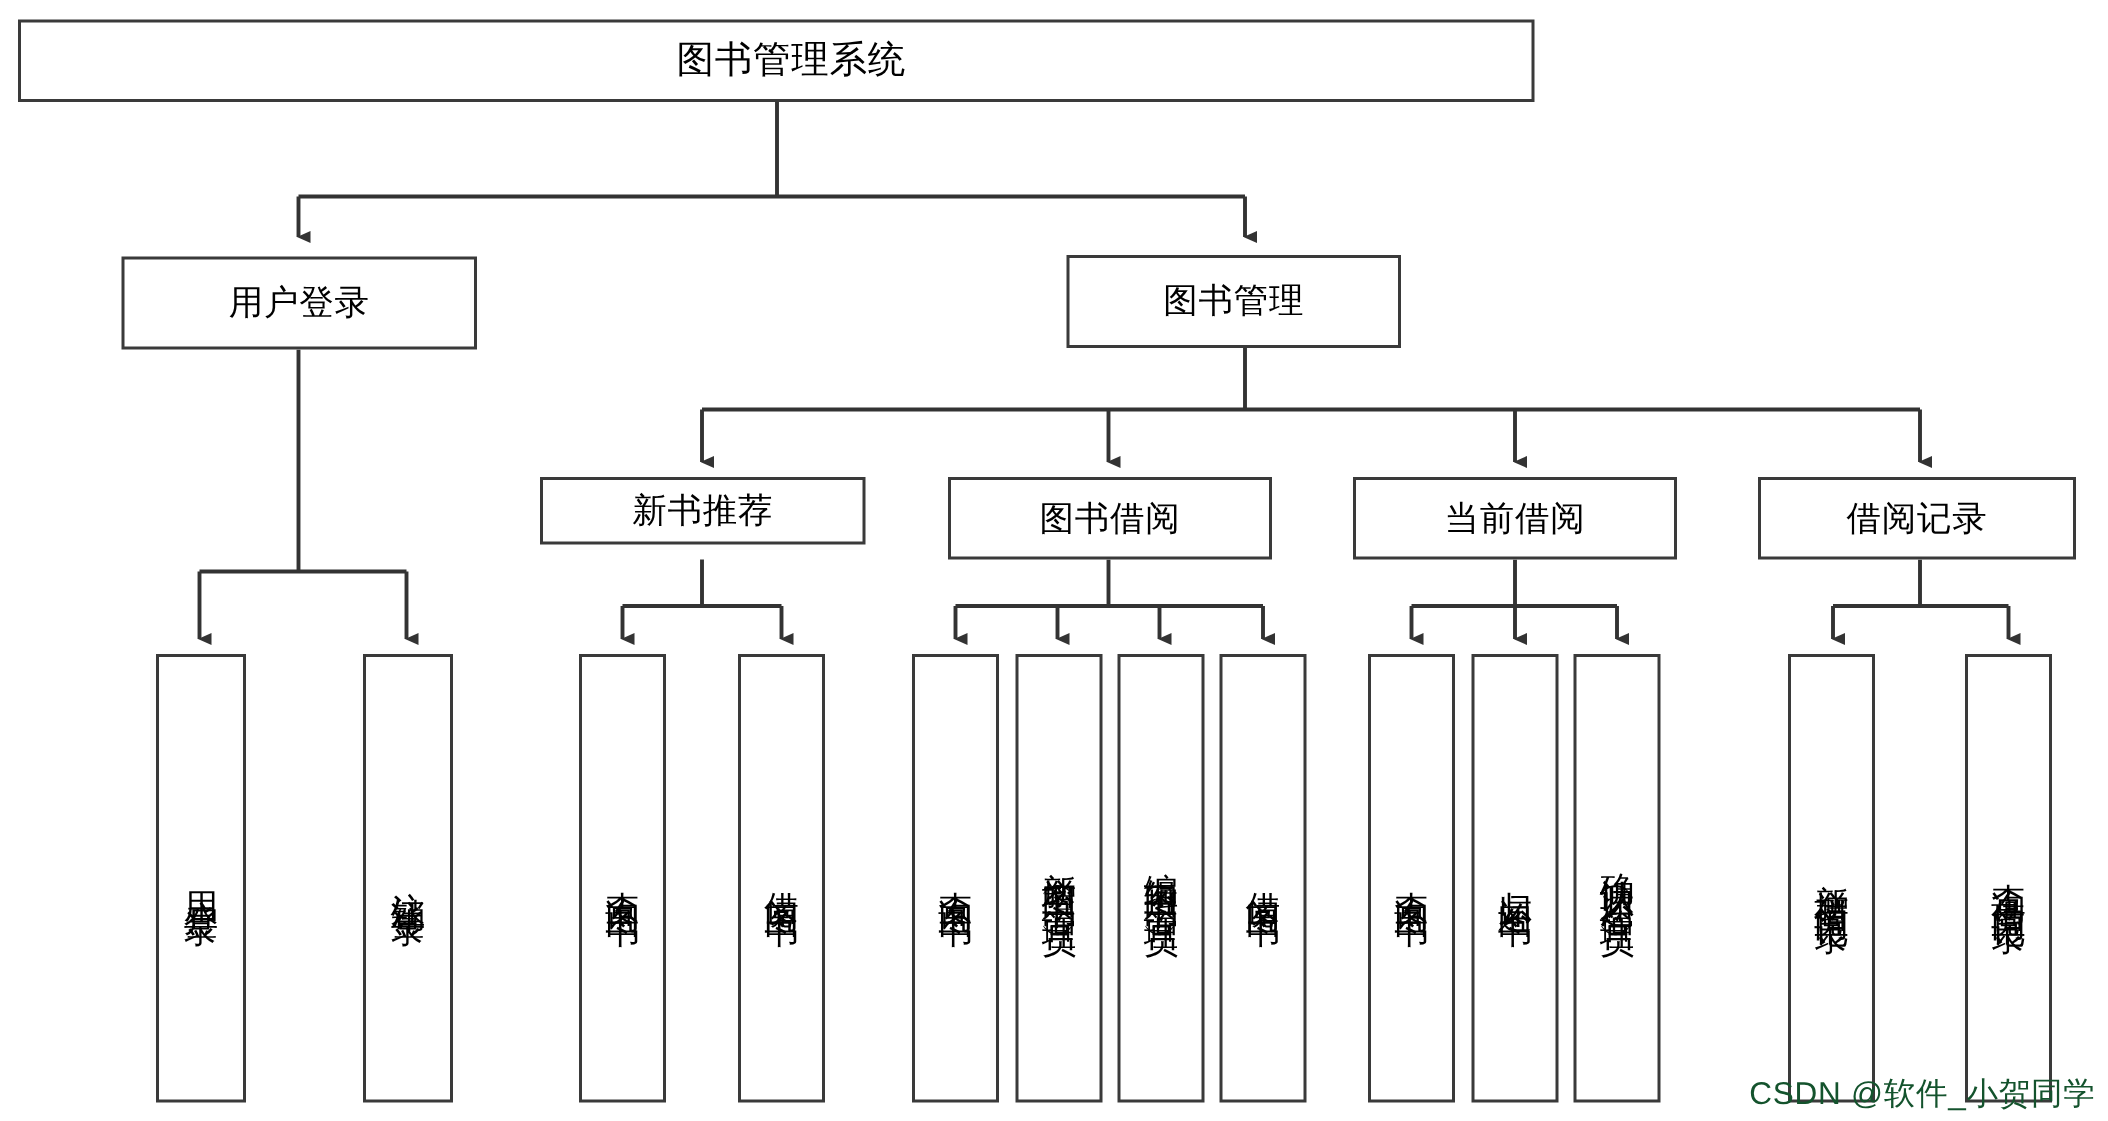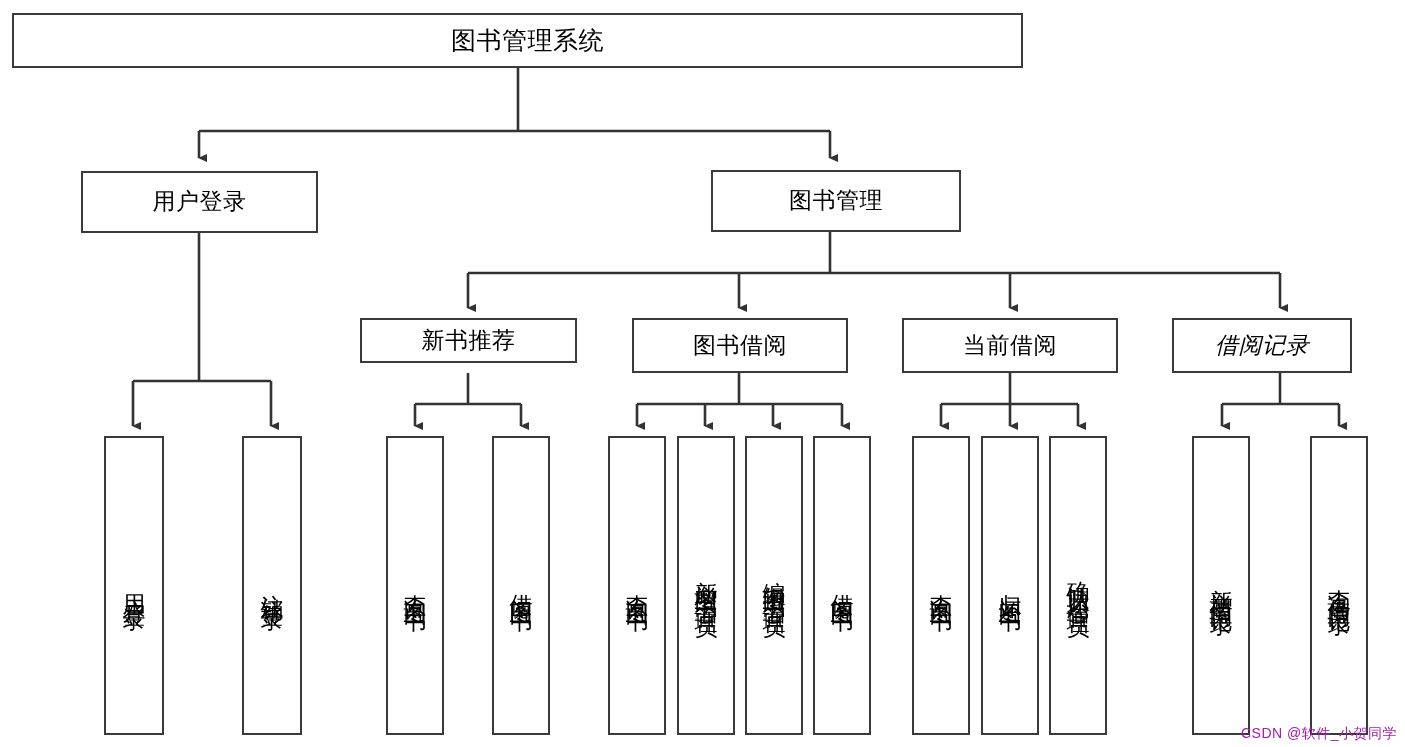--- a/index.html
+++ b/index.html
@@ -68,22 +68,22 @@
     text-orientation: upright;
     font-size: 23px;
     letter-spacing: 5px;
     line-height: 1;
     white-space: nowrap;
   }
   #watermark {
     position: absolute;
     right: 8px;
     bottom: 4px;
-    font-size: 14px;
-    color: #a21caf;
+    font-size: 21px;
+    color: #14532d;
     letter-spacing: 0.5px;
     white-space: nowrap;
     user-select: none;
   }
 </style>
 </head>
 <body>
 
 <div id="diagram-root">
 
@@ -138,37 +138,37 @@
   </svg>
 
   <div class="node node-root" style="left:12px; top:13px; width:1011px; height:55px;">
     <span class="node-label">图书管理系统</span>
   </div>
 
   <div class="node node-branch" style="left:81px; top:171px; width:237px; height:62px;">
     <span class="node-label">用户登录</span>
   </div>
 
-  <div class="node node-branch" style="left:711px; top:170px; width:250px; height:62px;">
+  <div class="node node-branch" style="left:711px; top:170px; width:223px; height:62px;">
     <span class="node-label">图书管理</span>
   </div>
 
   <div class="node node-branch" style="left:360px; top:318px; width:217px; height:45px;">
     <span class="node-label">新书推荐</span>
   </div>
 
   <div class="node node-branch" style="left:632px; top:318px; width:216px; height:55px;align-items:center;">
     <span class="node-label">图书借阅</span>
   </div>
 
   <div class="node node-branch" style="left:902px; top:318px; width:216px; height:55px;text-align:center;">
     <span class="node-label">当前借阅</span>
   </div>
 
-  <div class="node node-branch" style="left:1172px; top:318px; width:180px; height:55px;font-style:italic;">
+  <div class="node node-branch" style="left:1172px; top:318px; width:212px; height:55px;">
     <span class="node-label">借阅记录</span>
   </div>
 
   <div class="node node-leaf" style="left:104px; top:436px; width:60px; height:299px;">
     <span class="node-label">用户登录</span>
   </div>
 
   <div class="node node-leaf" style="left:242px; top:436px; width:60px; height:299px;">
     <span class="node-label">注销登录</span>
   </div>

